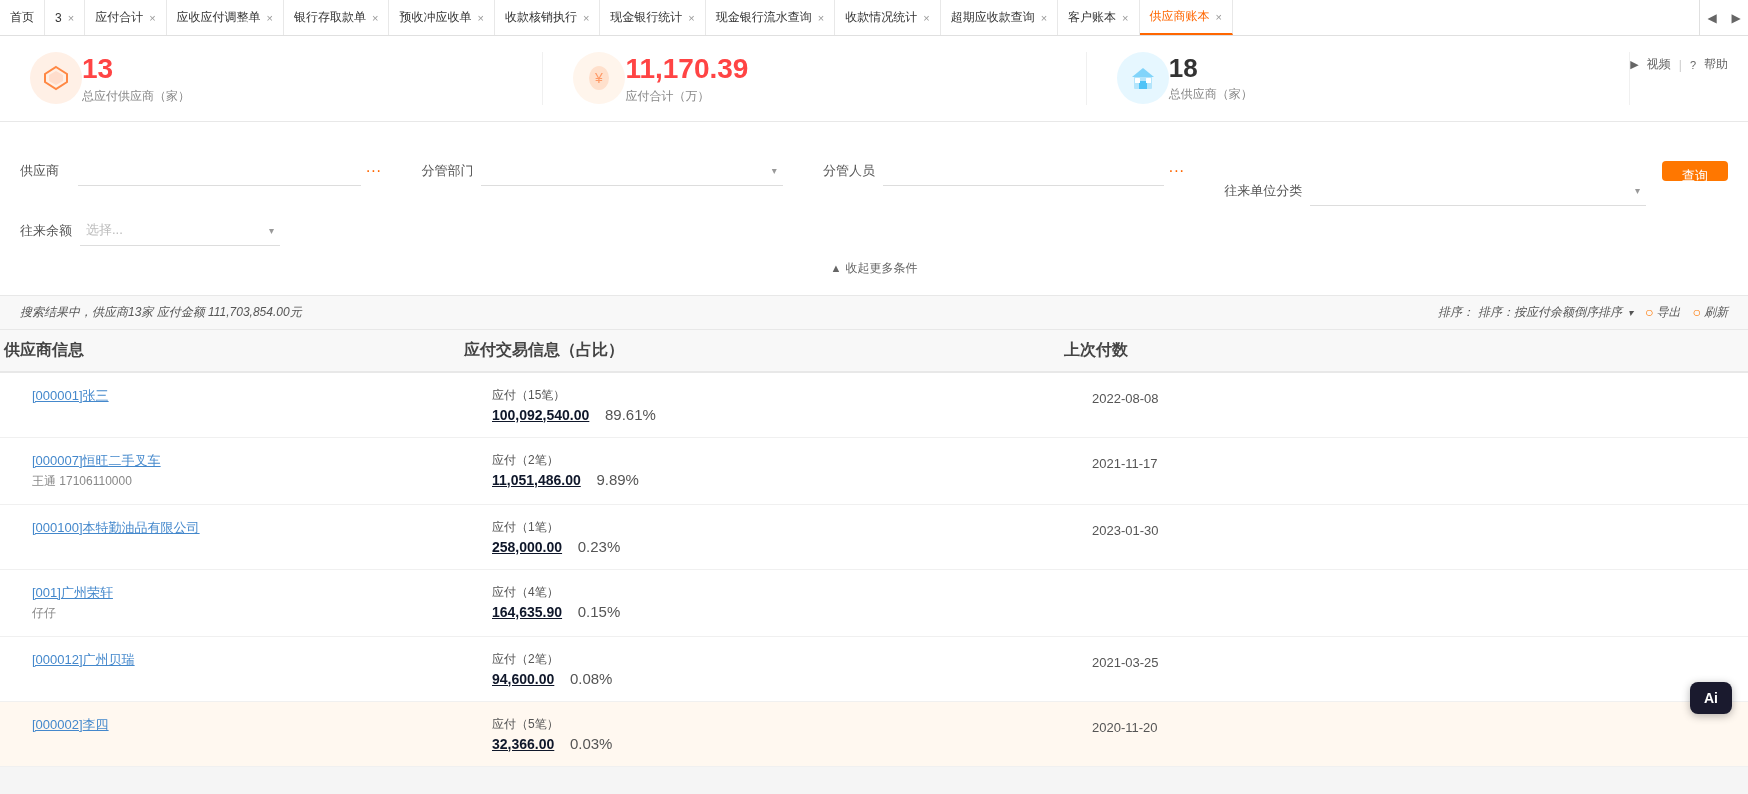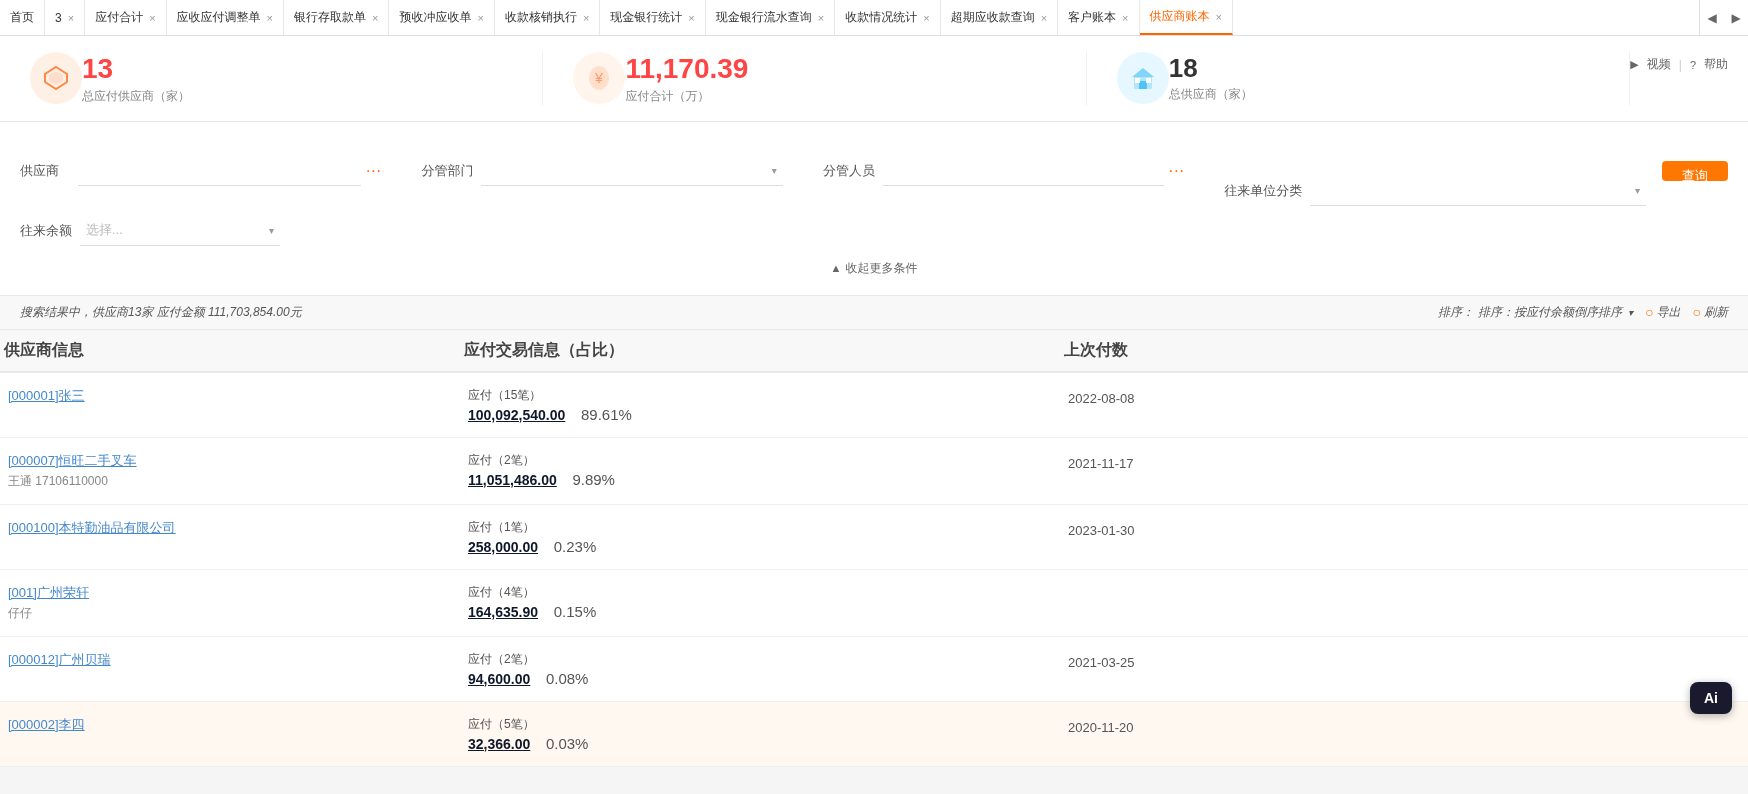--- a/index.html
+++ b/index.html
@@ -220,21 +220,21 @@
       font-weight: bold;
       font-size: 16px;
       color: #444;
     }
     .col-supplier { flex: 0 0 460px; }
     .col-transaction { flex: 0 0 600px; }
     .col-lastpay { flex: 1; }
 
     .table-row {
       display: flex;
-      padding: 14px 8px;
+      padding: 14px 32px;
       border-bottom: 1px solid #f0f0f0;
       align-items: flex-start;
     }
     .table-row.highlighted { background: #fff8f5; }
 
     .supplier-name a, .supplier-link {
       color: #4488cc;
       text-decoration: underline;
       cursor: pointer;
       font-size: 13px;

